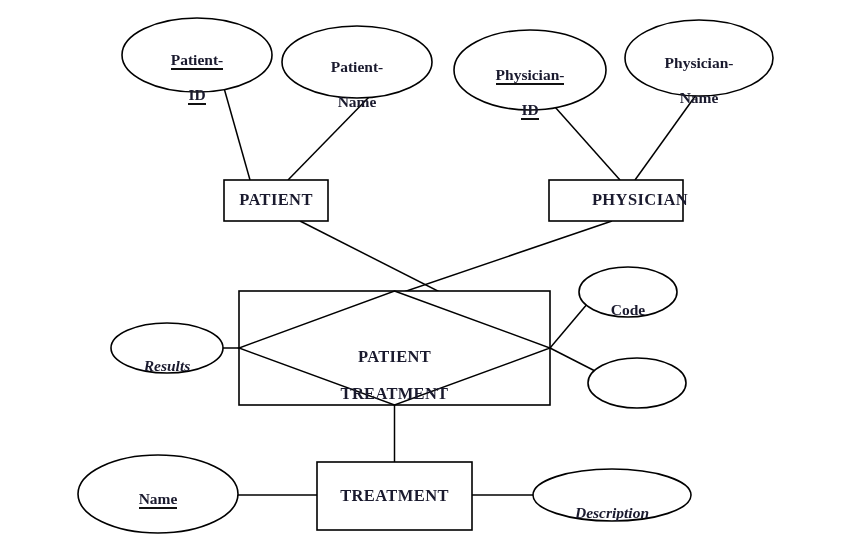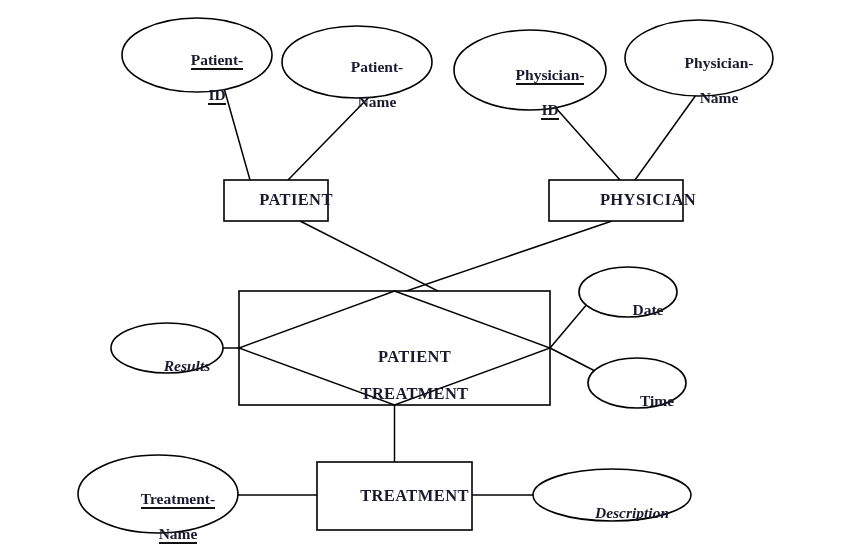--- a/index.html
+++ b/index.html
@@ -37,21 +37,20 @@
     stroke-width: 1.5;
     fill: none;
   }
   .node-label {
     position: absolute;
     text-align: center;
     color: #1a1a2e;
     line-height: 1.14;
     pointer-events: none;
     white-space: pre-line;
-    margin-left: 20px;
   }
   .entity-label {
     font-weight: bold;
     font-size: 16.5px;
     letter-spacing: 0.4px;
   }
   .relationship-label {
     font-weight: bold;
     font-size: 16.5px;
     letter-spacing: 0.3px;
@@ -130,39 +129,35 @@
   <div class="node-label attribute-label" style="left:625px; top:36px; width:148px;">
     <div>Physician-</div>
     <div>Name</div>
   </div>
 
   <div class="node-label attribute-label" style="left:111px; top:339px; width:112px;font-style:italic;">
     <div>Results</div>
   </div>
 
   <div class="node-label attribute-label" style="left:579px; top:283px; width:98px;">
-    <div>Date</div>
+    <div>Code</div>
   </div>
 
-  <div class="node-label attribute-label" style="left:588px; top:374px; width:98px;">
-    <div>Time</div>
-  </div>
 
   <div class="node-label attribute-label key" style="left:78px; top:472px; width:160px;">
-    <div><u>Treatment-</u></div>
     <div><u>Name</u></div>
   </div>
 
   <div class="node-label attribute-label" style="left:533px; top:486px; width:158px;font-style:italic;">
     <div>Description</div>
   </div>
 
   <div class="node-label entity-label" style="left:224px; top:191px; width:104px;">PATIENT</div>
 
-  <div class="node-label entity-label" style="left:561px; top:191px; width:134px;">PHYSICIAN</div>
+  <div class="node-label entity-label" style="left:573px; top:191px; width:134px;">PHYSICIAN</div>
 
   <div class="node-label entity-label" style="left:317px; top:487px; width:155px;">TREATMENT</div>
 
   <div class="node-label relationship-label" style="left:294px; top:329px; width:201px;">
     <div>PATIENT</div>
     <div>TREATMENT</div>
   </div>
 
 </div>
 

